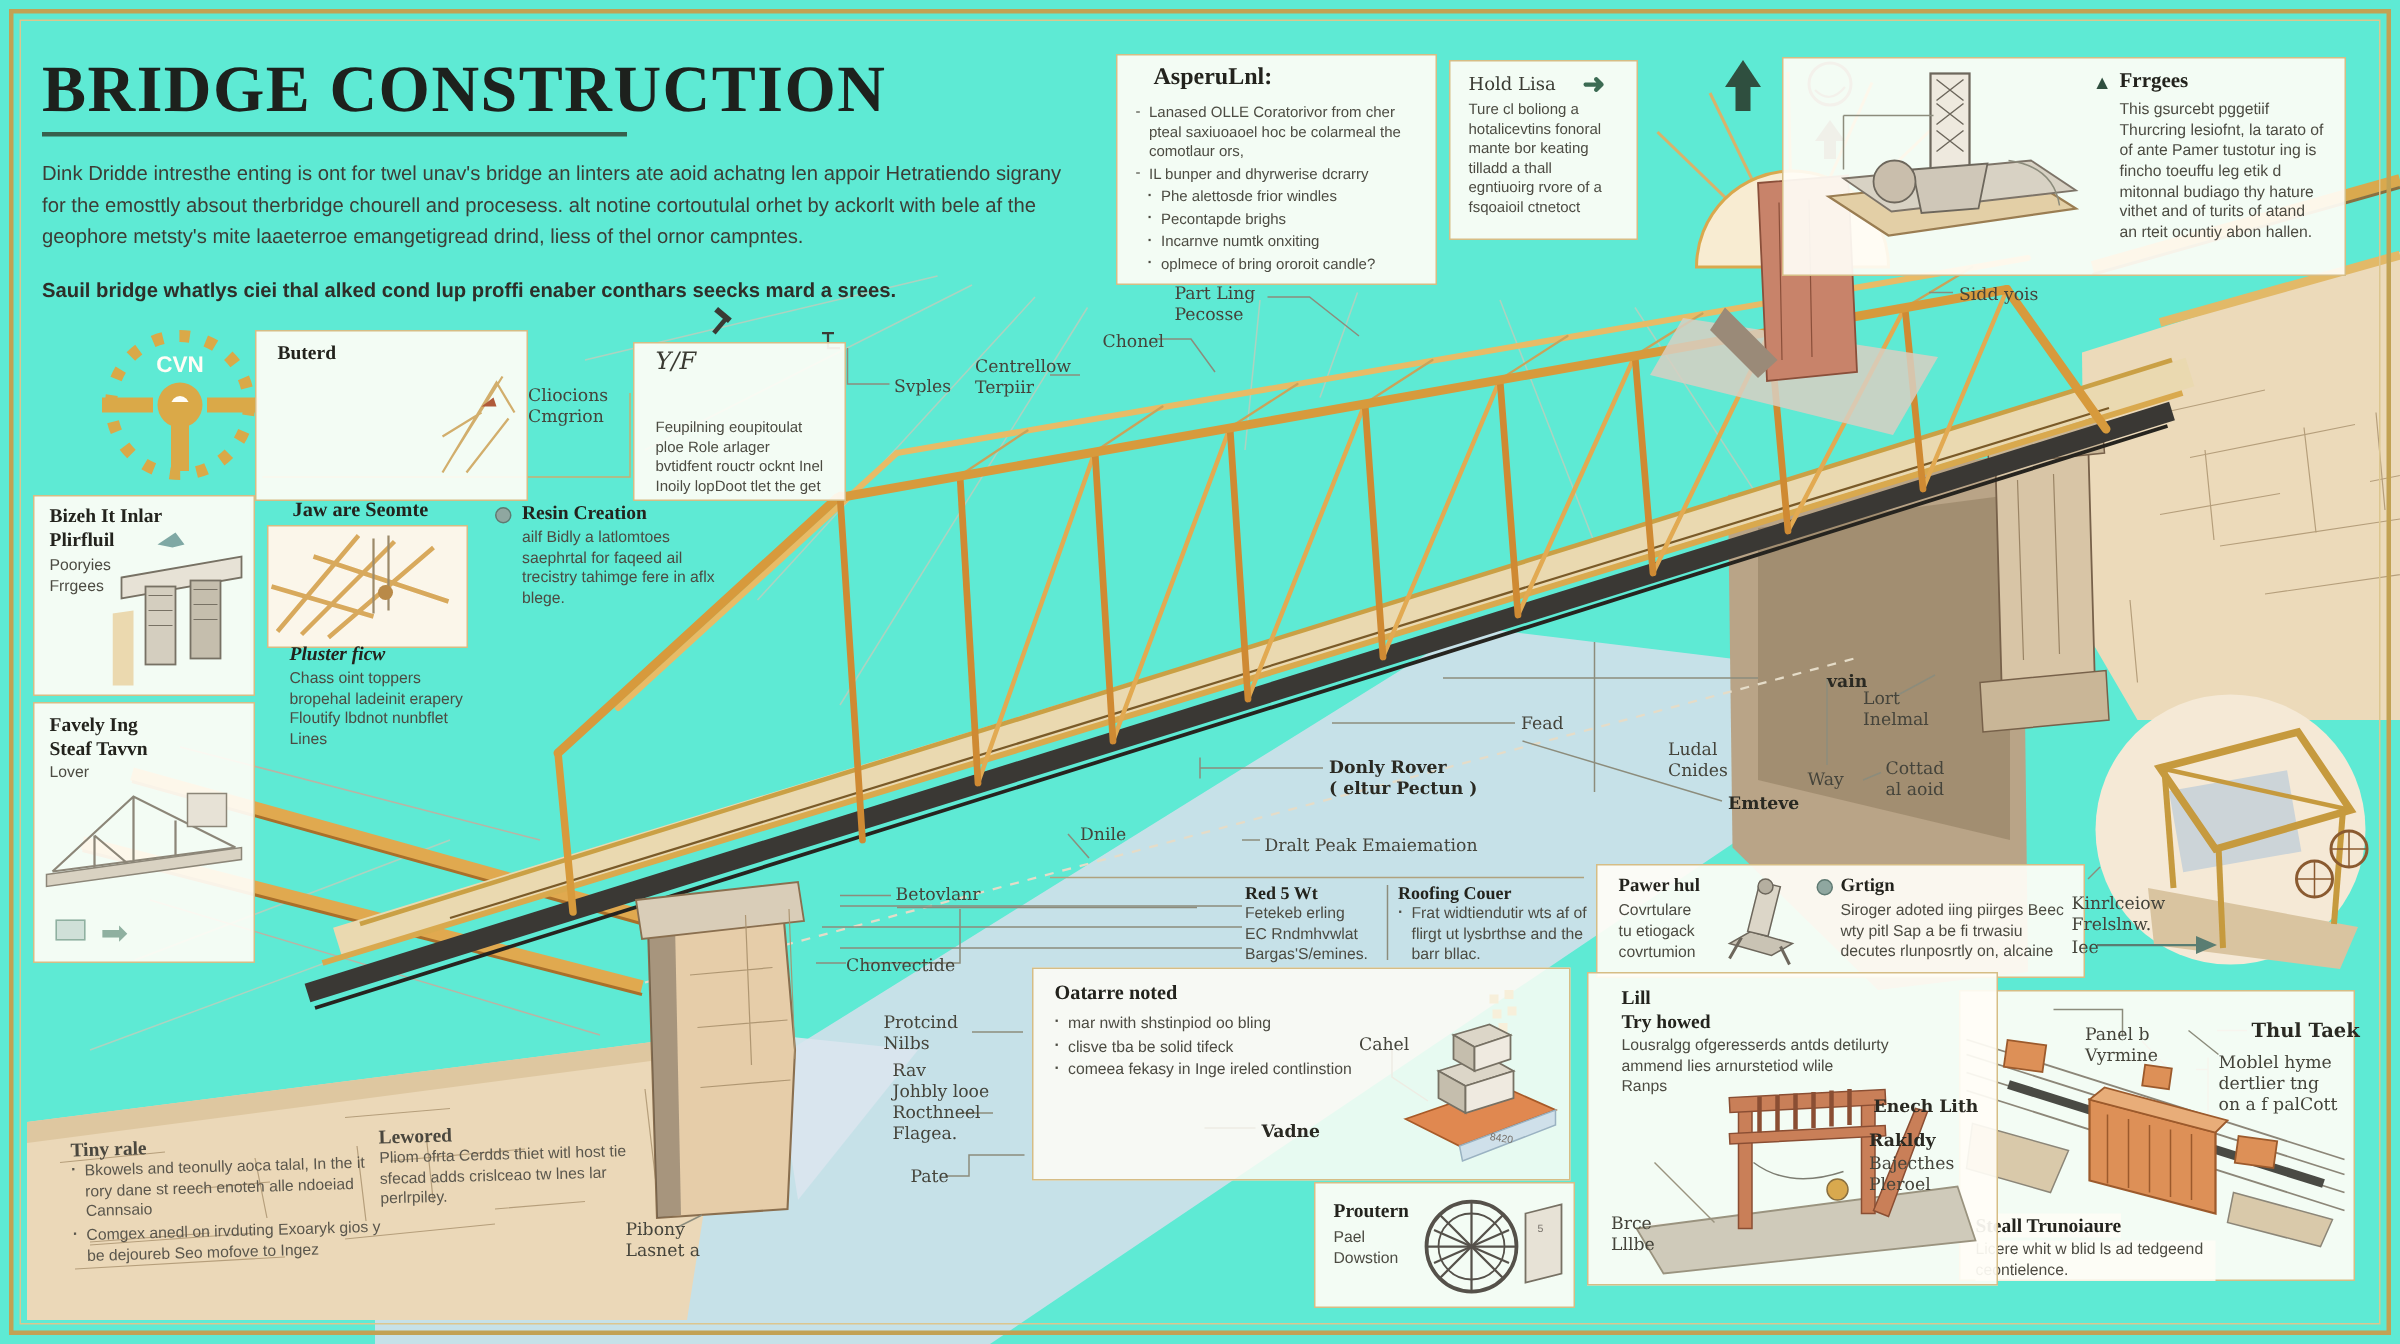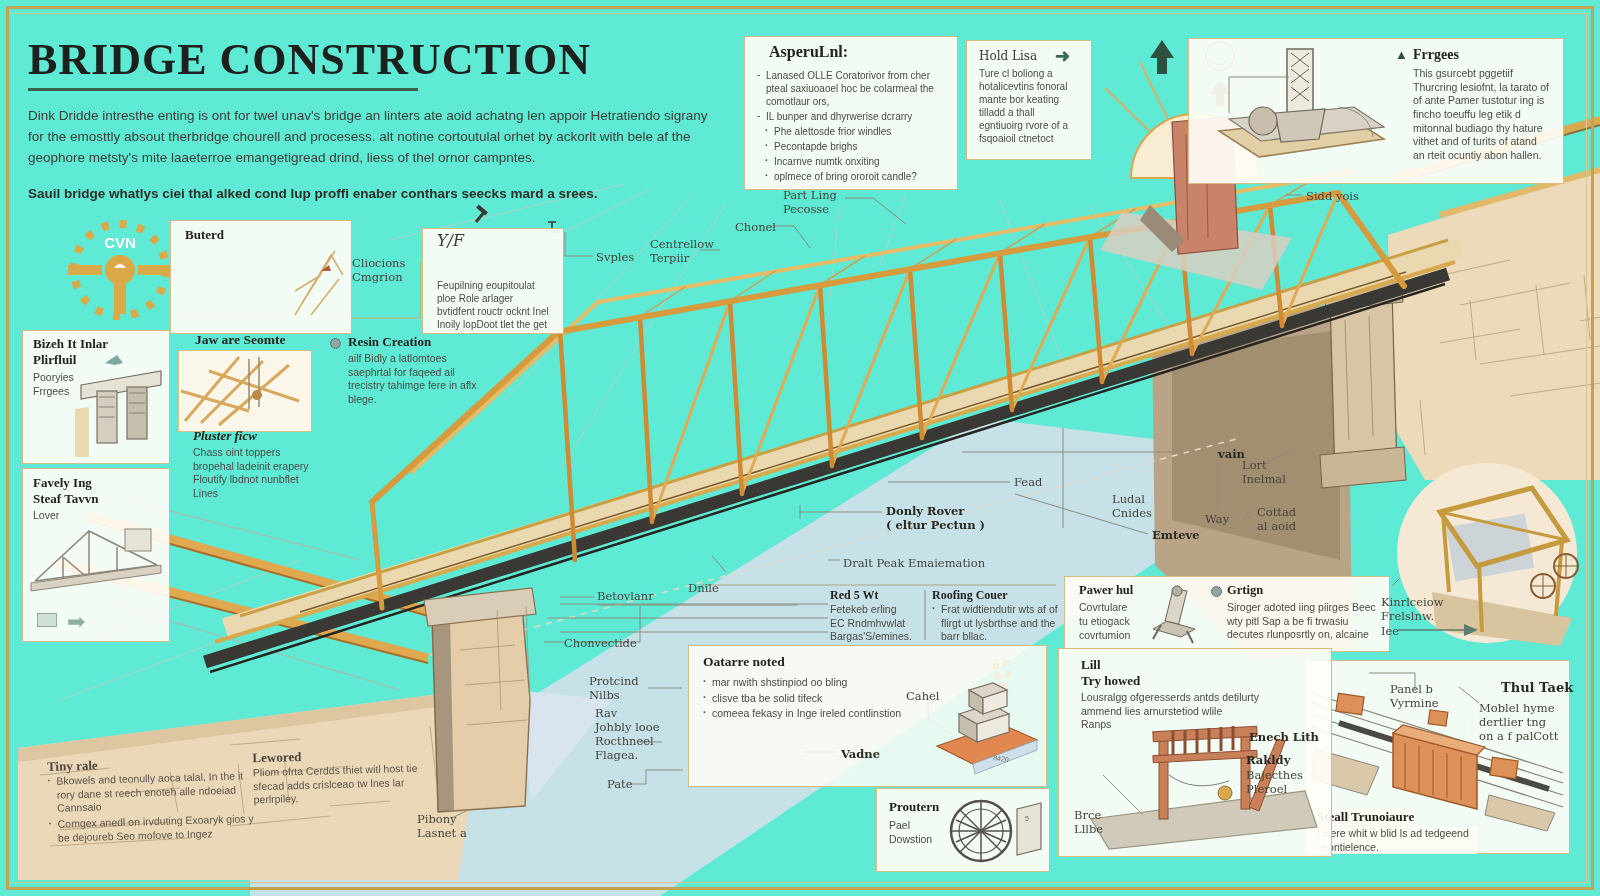--- a/index.html
+++ b/index.html
@@ -508,21 +508,21 @@
 Inelmal</div>
       <div class="dlabel" style="left: 1112px; top: 492px;">Ludal
 Cnides</div>
       <div class="dlabel" style="left: 1205px; top: 512px;">Way</div>
       <div class="dlabel" style="left: 1257px; top: 505px;">Cottad
 al aoid</div>
       <div class="dlabel bold" style="left: 1152px; top: 528px;">Emteve</div>
       <div class="dlabel bold" style="left: 886px; top: 504px;">Donly Rover
 ( eltur Pectun )</div>
       <div class="dlabel" style="left: 843px; top: 556px;">Dralt Peak Emaiemation</div>
-      <div class="dlabel" style="left: 688px; top: 549px; margin-top: 32px;">Dnile</div>
+      <div class="dlabel" style="left: 720px; top: 549px;">Dnile</div>
       <div class="dlabel" style="left: 597px; top: 589px;">Betovlanr</div>
       <div class="dlabel" style="left: 564px; top: 636px;">Chonvectide</div>
       <div class="dlabel" style="left: 589px; top: 674px;">Protcind
 Nilbs</div>
       <div class="dlabel" style="left: 595px; top: 706px;">Rav
 Johbly looe
 Rocthneel
 Flagea.</div>
       <div class="dlabel" style="left: 607px; top: 777px;">Pate</div>
       <div class="dlabel" style="left: 417px; top: 812px;">Pibony

